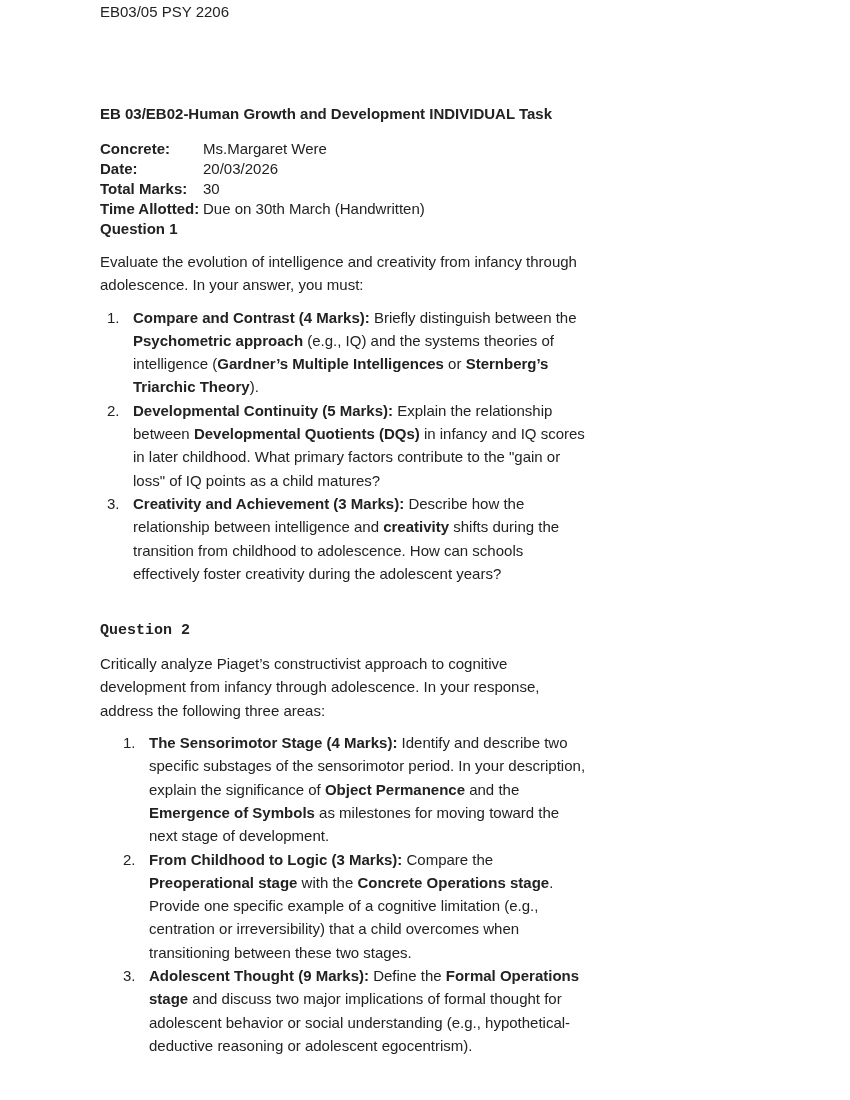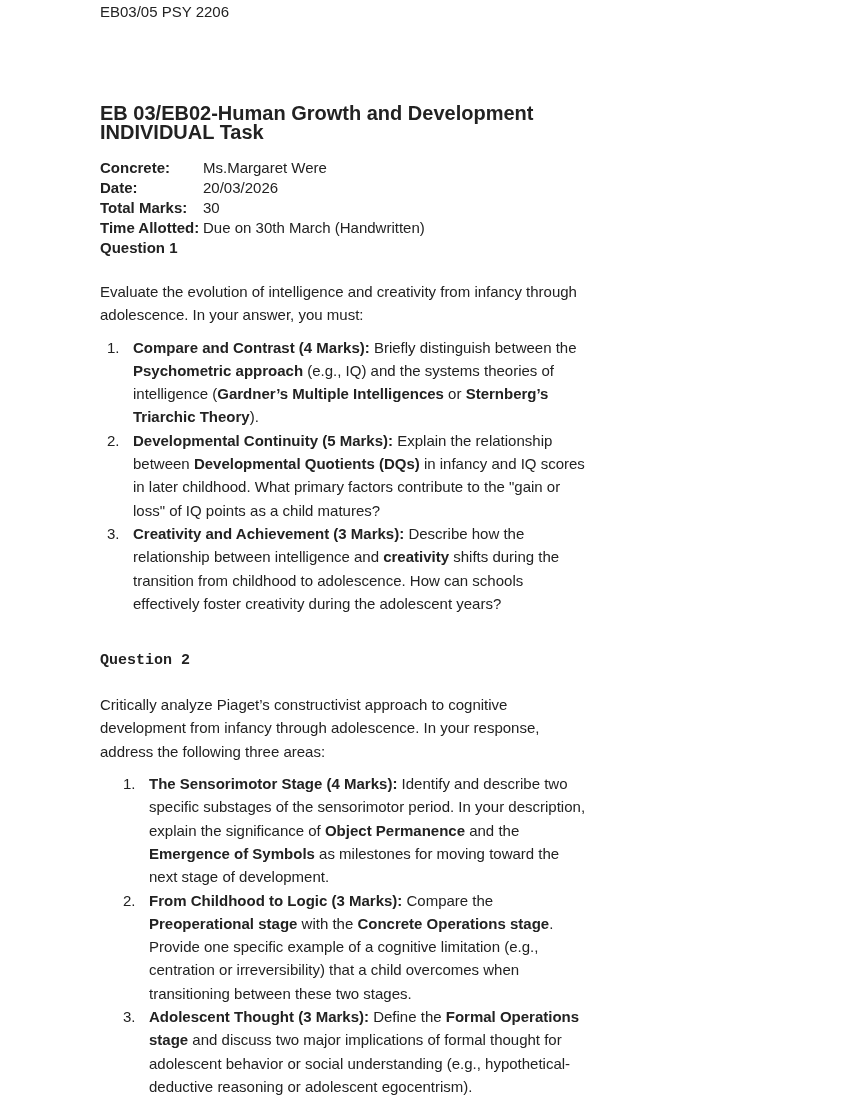--- a/index.html
+++ b/index.html
@@ -22,21 +22,21 @@
     overflow: hidden;
   }
   .doc-header {
     padding-top: 3px;
     font-size: 15px;
     line-height: 17px;
   }
   .doc-title {
     margin-top: 84px;
     font-weight: bold;
-    font-size: 20px;
+    font-size: 15px;
     line-height: 19px;
   }
   .meta-block {
     margin-top: 16px;
   }
   .meta-row {
     font-size: 15px;
     line-height: 20px;
   }
   .meta-label {
@@ -44,21 +44,21 @@
     min-width: 103px;
     font-weight: bold;
     vertical-align: top;
   }
   .q-heading {
     font-weight: bold;
     font-size: 15px;
     line-height: 20px;
   }
   .q-intro {
-    margin-top: 22px;
+    margin-top: 11px;
     font-size: 15px;
     line-height: 23.3px;
   }
   .qlist {
     margin-top: 9px;
   }
   .qlist.q1 { padding-left: 7px; }
   .qlist.q2 { padding-left: 23px; }
   .qitem {
     display: flex;
@@ -124,18 +124,18 @@
         <div class="qitem">
           <span class="num">1.</span>
           <span class="txt"><span class="b">The Sensorimotor Stage (4 Marks): </span><span>Identify and describe two specific substages of the sensorimotor period. In your description, explain the significance of </span><span class="b">Object Permanence</span><span> and the </span><span class="b">Emergence of Symbols</span><span> as milestones for moving toward the next stage of development.</span></span>
         </div>
         <div class="qitem">
           <span class="num">2.</span>
           <span class="txt"><span class="b">From Childhood to Logic (3 Marks): </span><span>Compare the </span><span class="b">Preoperational stage</span><span> with the </span><span class="b">Concrete Operations stage</span><span>. Provide one specific example of a cognitive limitation (e.g., centration or irreversibility) that a child overcomes when transitioning between these two stages.</span></span>
         </div>
         <div class="qitem">
           <span class="num">3.</span>
-          <span class="txt"><span class="b">Adolescent Thought (3 Marks): </span><span>Define the </span><span class="b">Formal Operations stage</span><span> and discuss two major implications of formal thought for adolescent behavior or social understanding (e.g., hypothetical-deductive reasoning or adolescent egocentrism).</span></span>
+          <span class="txt"><span class="b">Adolescent Thought (9 Marks): </span><span>Define the </span><span class="b">Formal Operations stage</span><span> and discuss two major implications of formal thought for adolescent behavior or social understanding (e.g., hypothetical-deductive reasoning or adolescent egocentrism).</span></span>
         </div>
       </div>
   </div>
 
 </div>
 
 </body></html>

